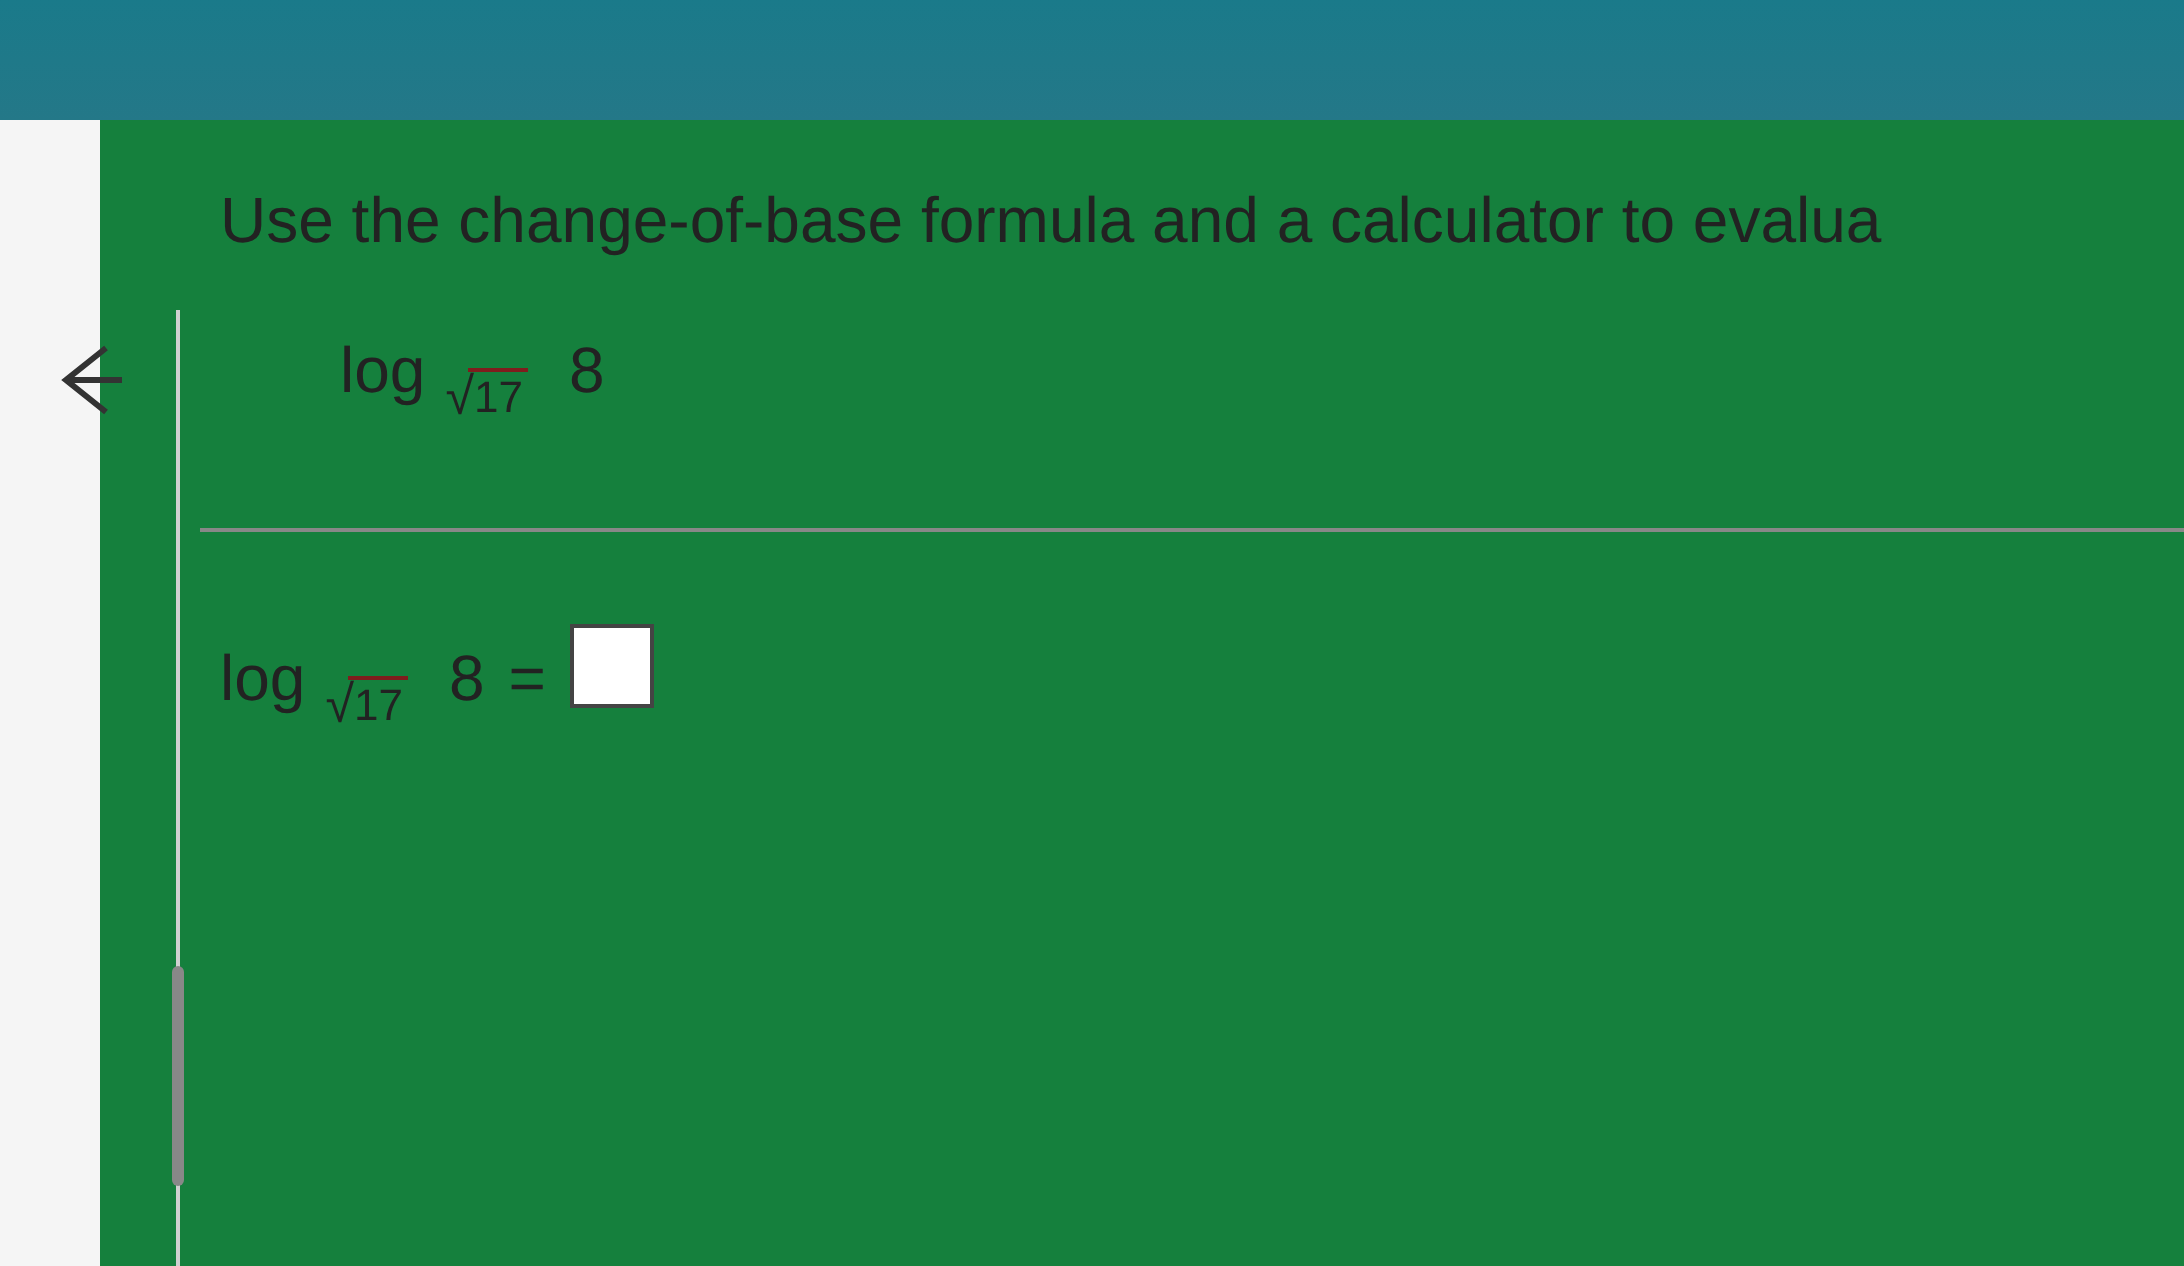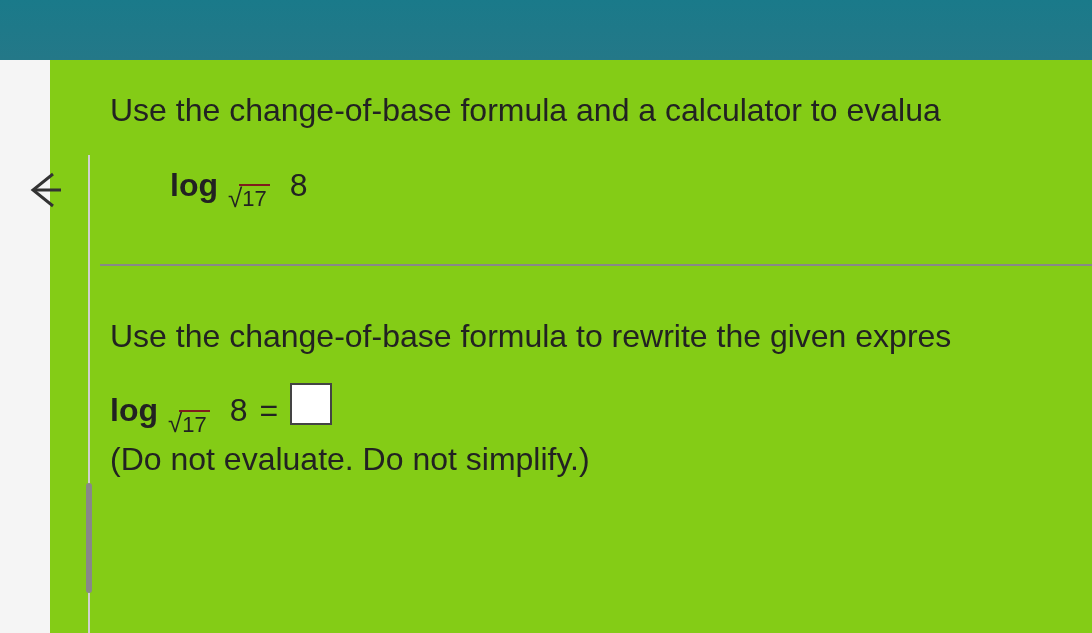--- a/index.html
+++ b/index.html
@@ -14,21 +14,21 @@
       height: 633px;
       overflow: hidden;
       position: relative;
     }
     .teal-header {
       background: linear-gradient(to bottom, #1a7a8a, #247888);
       height: 60px;
       width: 100%;
     }
     .main-content {
-      background: #84cc16;
+      background: #15803d;
       padding: 30px 0 0 0;
       height: calc(100% - 60px);
       position: relative;
       margin-left: 50px;
     }
     .back-arrow {
       position: absolute;
       left: -25px;
       top: 110px;
       width: 40px;
@@ -69,21 +69,21 @@
     .math-expression {
       font-size: 32px;
       color: #222;
       margin-left: 60px;
       margin-bottom: 60px;
       display: flex;
       align-items: flex-end;
       gap: 4px;
     }
     .log-text {
-      font-weight: bold;
+      font-weight: normal;
       text-align: center;
     }
     .subscript {
       display: inline-flex;
       align-items: center;
       font-size: 24px;
       position: relative;
       top: 10px;
       margin-left: 6px;
       margin-right: 8px;
@@ -165,29 +165,27 @@
       <span class="log-text">log</span>
       <span class="subscript">
         <span class="sqrt-symbol">√</span>
         <span class="sqrt-content">17</span>
       </span>
       <span class="argument">8</span>
     </div>
 
     <hr class="divider-line">
 
-    <div class="prompt-text">Use the change-of-base formula to rewrite the given expres</div>
 
     <div class="answer-line">
       <span class="log-text">log</span>
       <span class="subscript">
         <span class="sqrt-symbol">√</span>
         <span class="sqrt-content">17</span>
       </span>
       <span class="argument">8</span>
       <span class="equals">=</span>
       <span class="answer-box"></span>
     </div>
 
-    <div class="note-text">(Do not evaluate. Do not simplify.)</div>
 
   </div>
 </div>
 
 </body></html>

